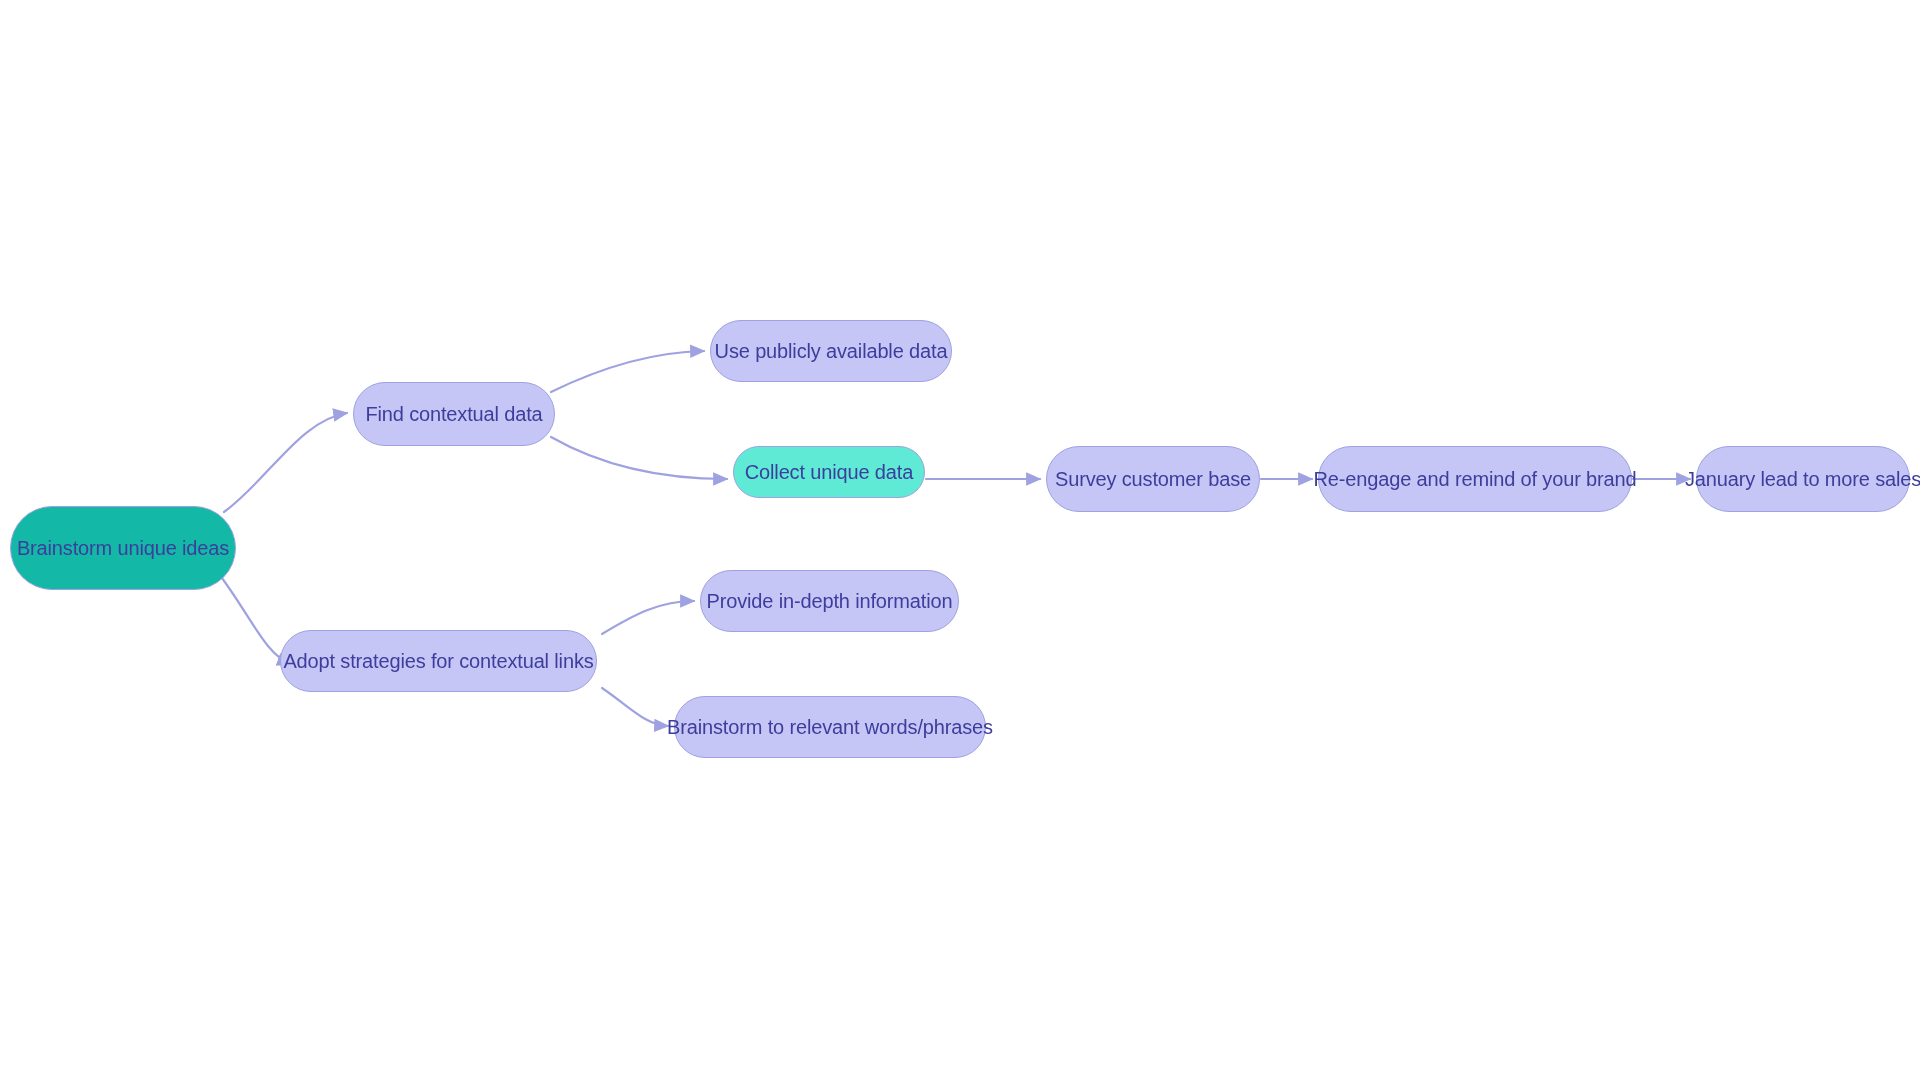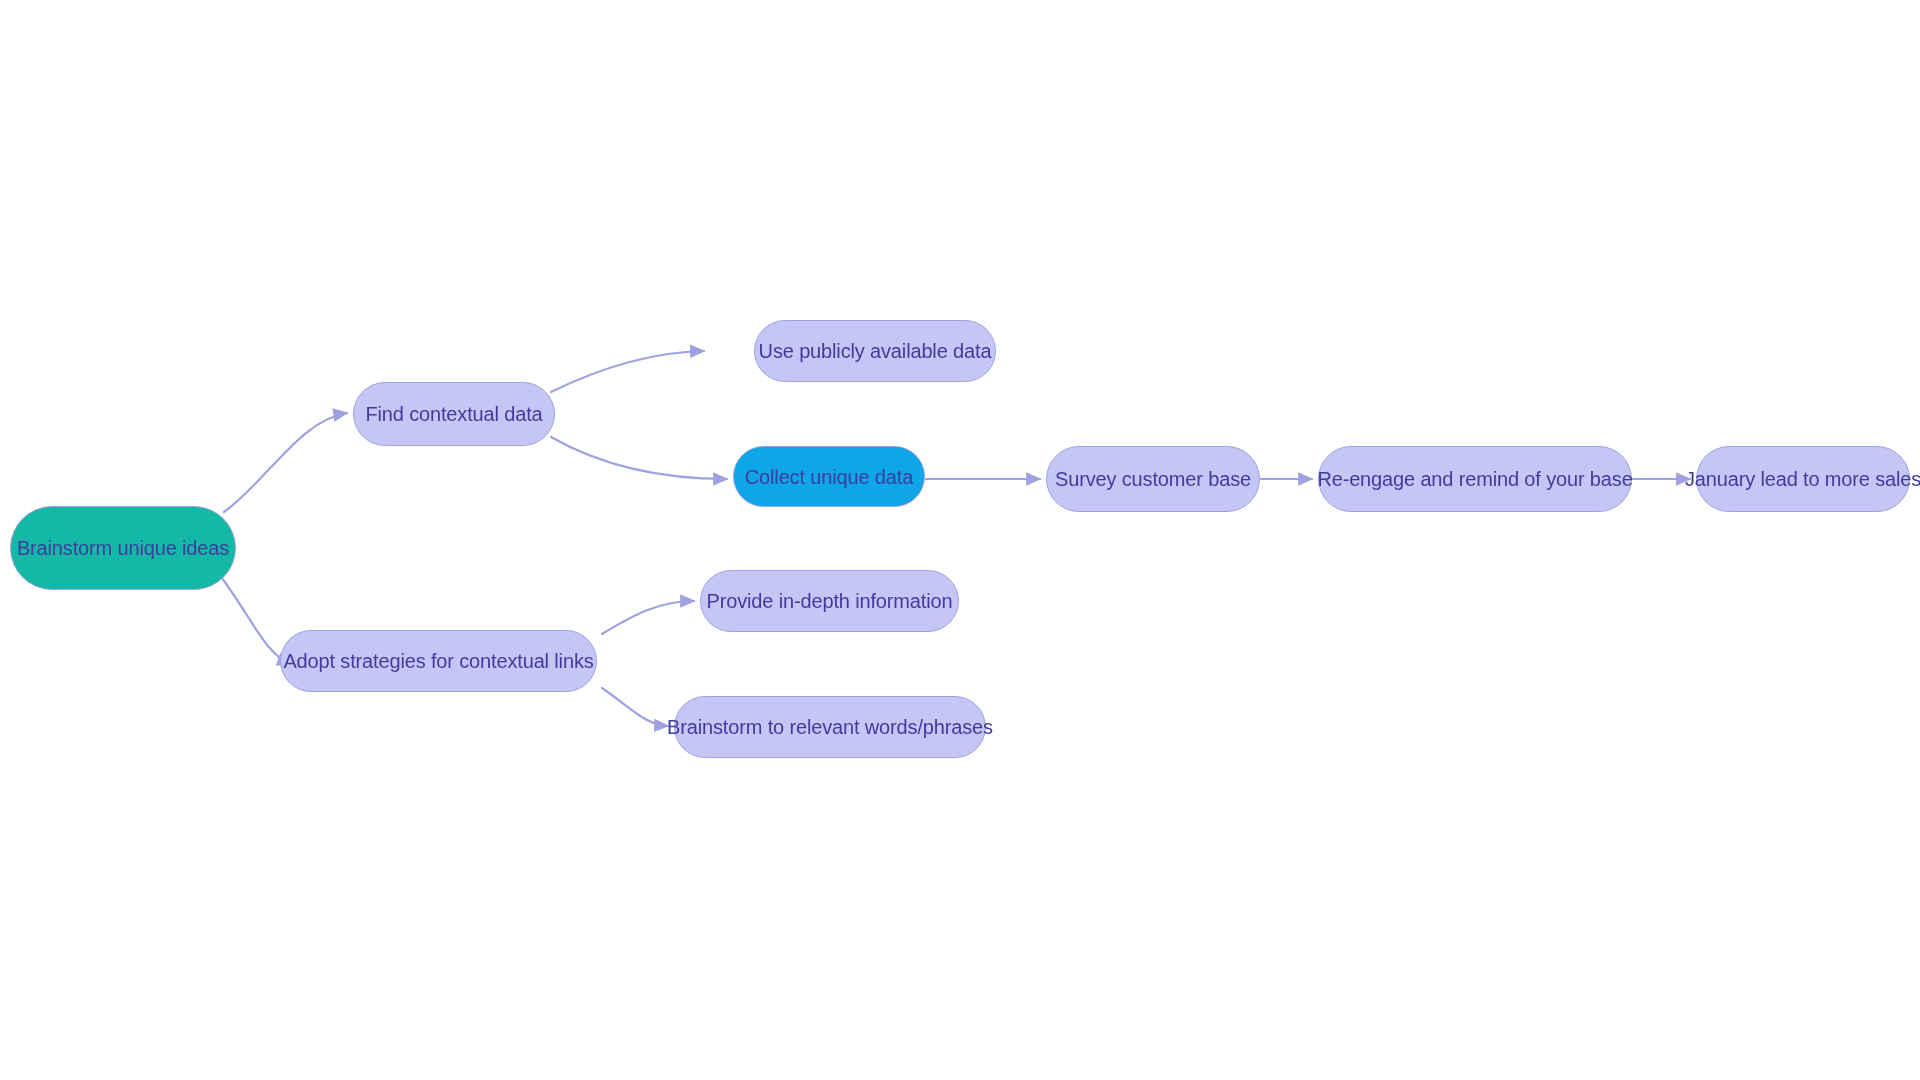--- a/index.html
+++ b/index.html
@@ -77,31 +77,31 @@
       </g>
   </svg>
 
   <div id="nodes">
       <div class="node" style="left: 10px; top: 506px; width: 226px; height: 84px; background: #14b8a6; border-color: rgb(159, 162, 224); color: rgb(61, 61, 158);">
         <span class="node-label">Brainstorm unique ideas</span>
       </div>
       <div class="node" style="left: 353px; top: 382px; width: 202px; height: 64px; background: rgb(197, 198, 245); border-color: rgb(159, 162, 224); color: rgb(61, 61, 158);">
         <span class="node-label">Find contextual data</span>
       </div>
-      <div class="node" style="left: 710px; top: 320px; width: 242px; height: 62px; background: rgb(197, 198, 245); border-color: rgb(159, 162, 224); color: rgb(61, 61, 158); margin-left: 44px;">
+      <div class="node" style="left: 710px; top: 320px; width: 242px; height: 62px; background: rgb(197, 198, 245); border-color: rgb(159, 162, 224); color: rgb(61, 61, 158);">
         <span class="node-label">Use publicly available data</span>
       </div>
-      <div class="node" style="left: 733px; top: 446px; width: 192px; height: 61px; background: #0ea5e9; border-color: rgb(159, 162, 224); color: rgb(61, 61, 158);">
+      <div class="node" style="left: 733px; top: 446px; width: 192px; height: 52px; background: #5eead4; border-color: rgb(159, 162, 224); color: rgb(61, 61, 158);">
         <span class="node-label">Collect unique data</span>
       </div>
       <div class="node" style="left: 1046px; top: 446px; width: 214px; height: 66px; background: rgb(197, 198, 245); border-color: rgb(159, 162, 224); color: rgb(61, 61, 158);">
         <span class="node-label">Survey customer base</span>
       </div>
       <div class="node" style="left: 1318px; top: 446px; width: 314px; height: 66px; background: rgb(197, 198, 245); border-color: rgb(159, 162, 224); color: rgb(61, 61, 158);">
-        <span class="node-label">Re-engage and remind of your base</span>
+        <span class="node-label">Re-engage and remind of your brand</span>
       </div>
       <div class="node" style="left: 1696px; top: 446px; width: 214px; height: 66px; background: rgb(197, 198, 245); border-color: rgb(159, 162, 224); color: rgb(61, 61, 158);">
         <span class="node-label">January lead to more sales</span>
       </div>
       <div class="node" style="left: 280px; top: 630px; width: 317px; height: 62px; background: rgb(197, 198, 245); border-color: rgb(159, 162, 224); color: rgb(61, 61, 158);">
         <span class="node-label">Adopt strategies for contextual links</span>
       </div>
       <div class="node" style="left: 700px; top: 570px; width: 259px; height: 62px; background: rgb(197, 198, 245); border-color: rgb(159, 162, 224); color: rgb(61, 61, 158);">
         <span class="node-label">Provide in-depth information</span>
       </div>

